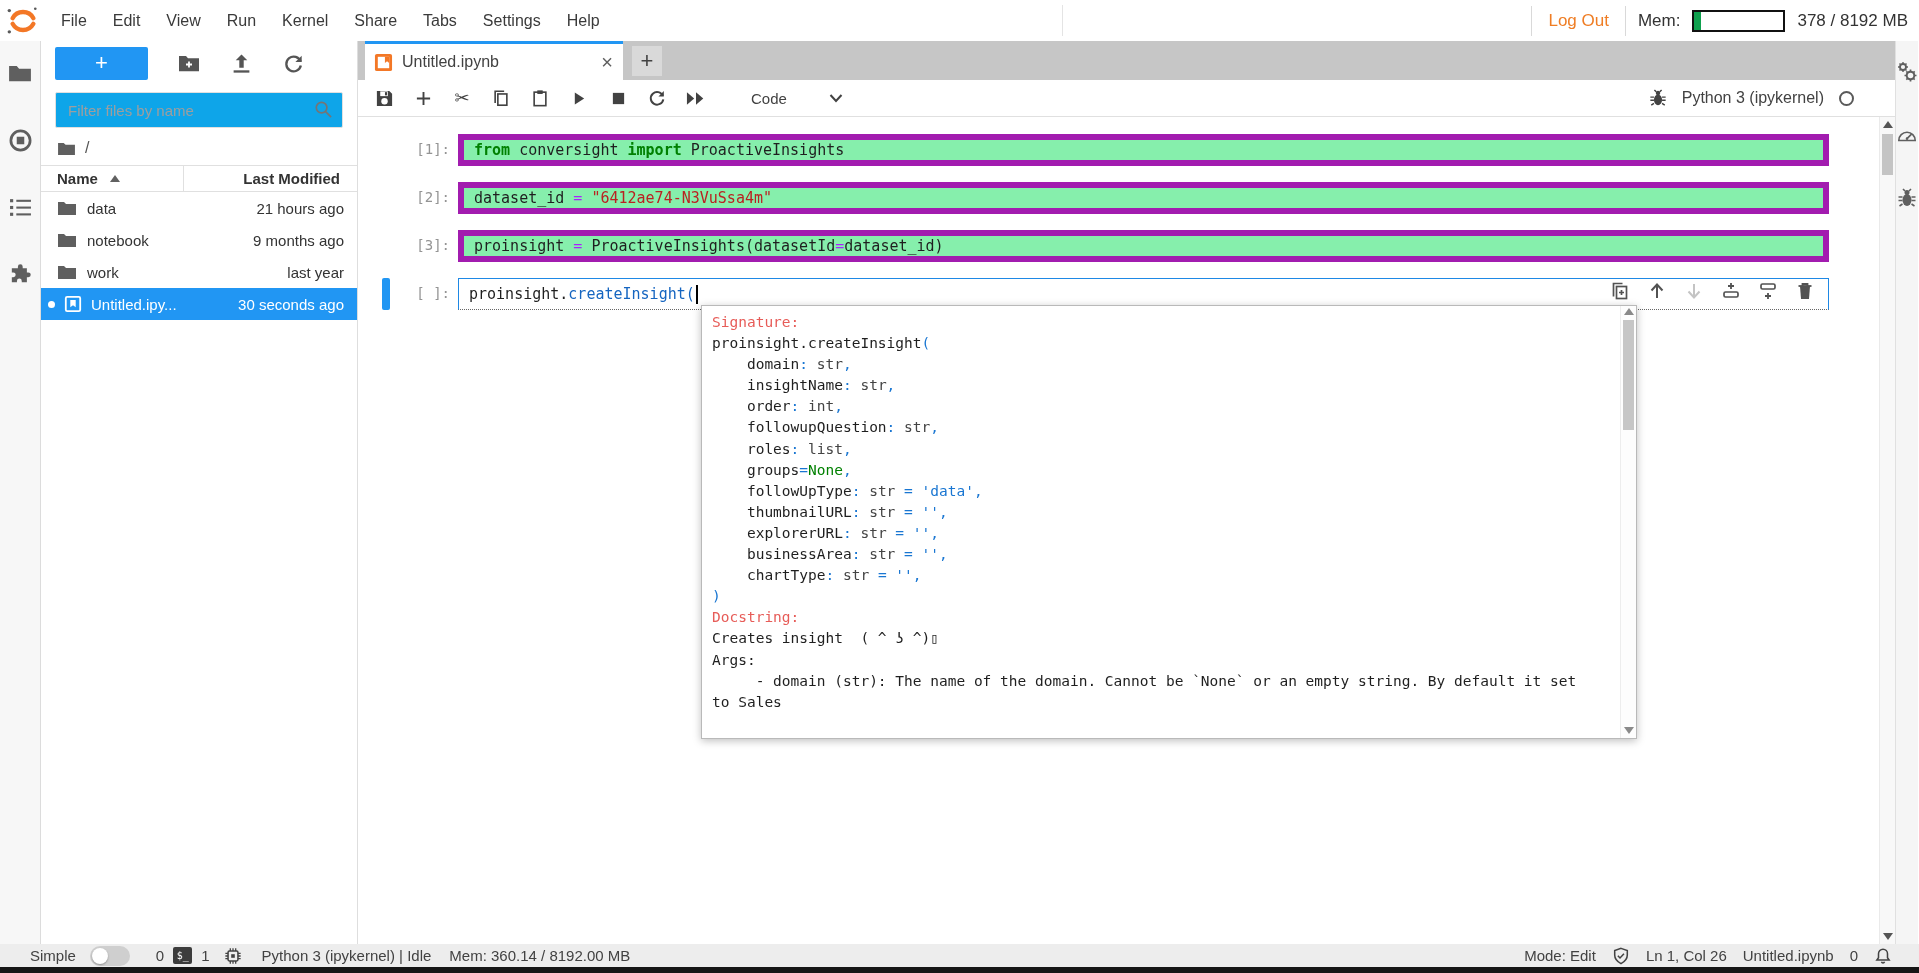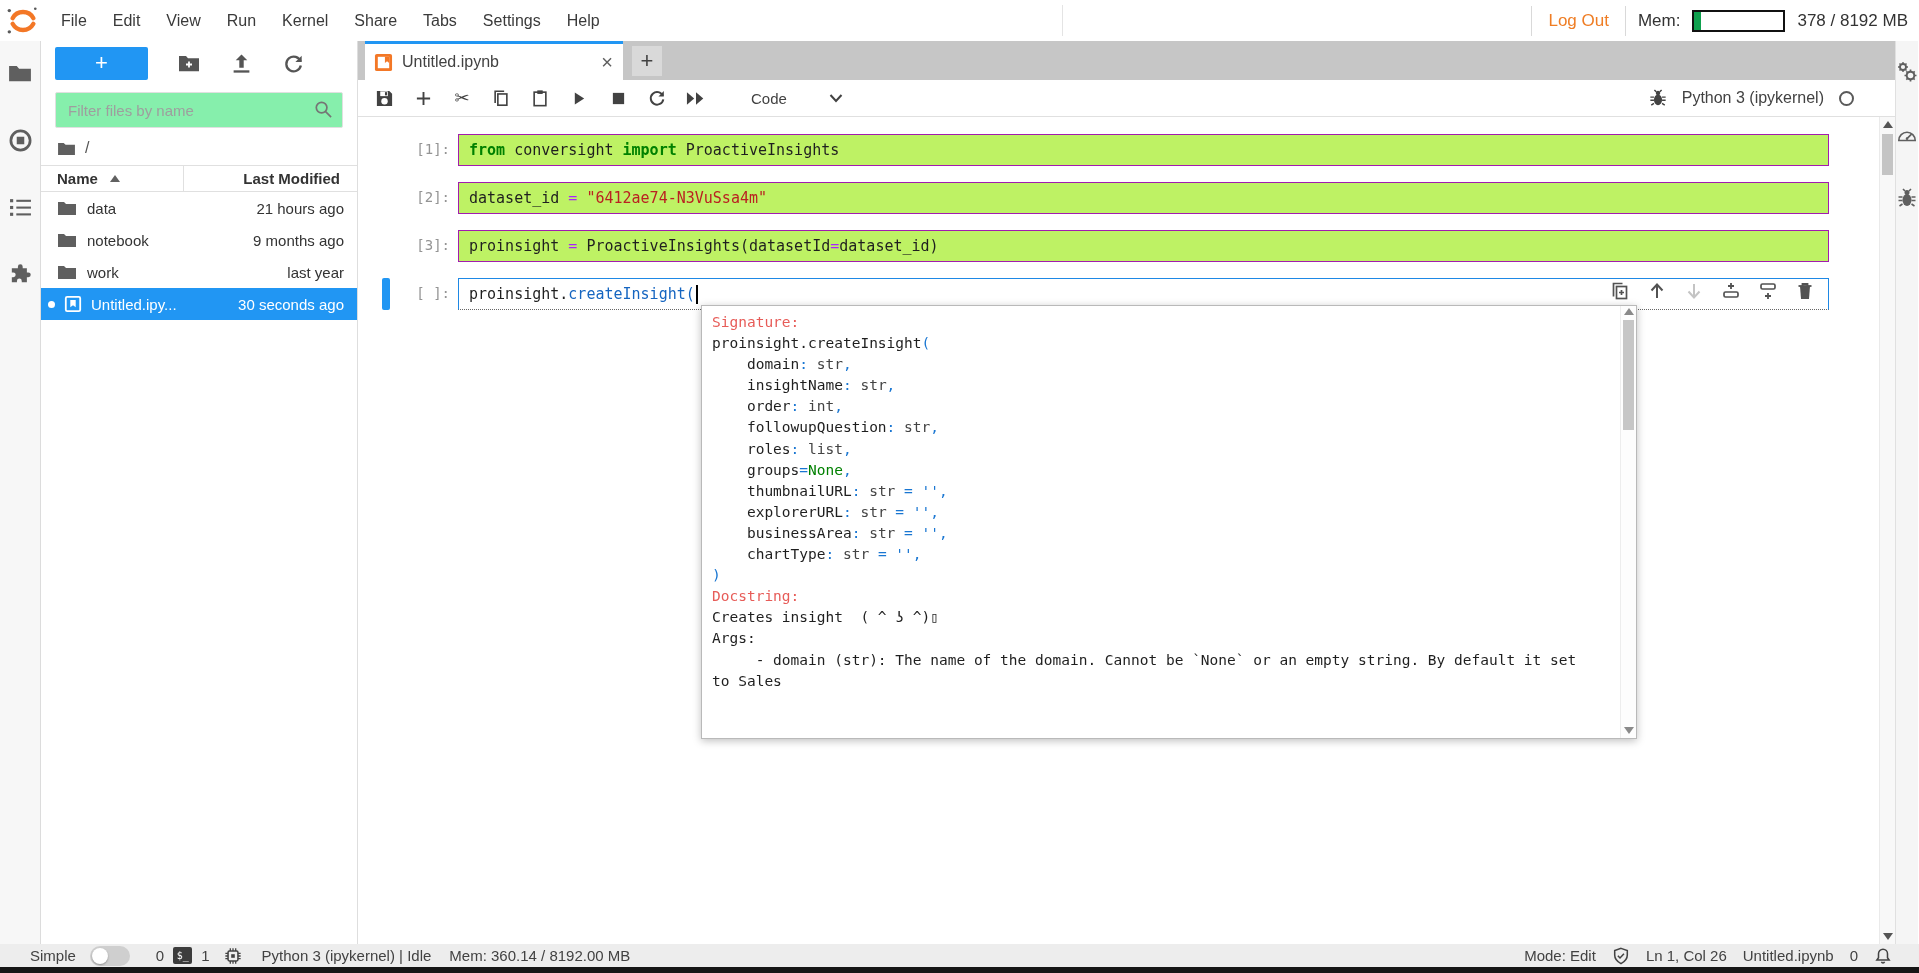--- a/index.html
+++ b/index.html
@@ -27,21 +27,21 @@
   
   #left-activity { width:41px; background:#f7f7f7; border-right:1px solid #dcdcdc; display:flex; flex-direction:column; align-items:center; padding-top:20px; gap:43px; }
   #left-activity .act-icon { width:24px; height:24px; color:#5f5f5f; display:flex; align-items:center; justify-content:center; cursor:pointer; }
 
   
   #filebrowser { width:316px; background:#fff; display:flex; flex-direction:column; }
   #fb-toolbar { height:44px; display:flex; align-items:center; padding-left:14px; gap:0; }
   #new-launcher-btn { width:93px; height:33px; background:#2196f3; border:none; border-radius:2px; color:#fff; font-size:22px; line-height:30px; cursor:pointer; display:flex; align-items:center; justify-content:center; }
   .fb-tool { width:22px; height:22px; color:#555; margin-left:30px; cursor:pointer; display:flex; align-items:center; justify-content:center; }
   #fb-filter-wrap { margin:7px 14px 0 14px; position:relative; }
-  #fb-filter { width:100%; height:36px; border:1px solid #e0e0e0; border-radius:2px; padding:0 34px 0 12px; font-size:15px; color:#333; background:#86efac; outline:none; }
+  #fb-filter { width:100%; height:36px; border:1px solid #e0e0e0; border-radius:2px; padding:0 34px 0 12px; font-size:15px; color:#333; background:#0ea5e9; outline:none; }
   #fb-filter::placeholder { color:#9e9e9e; }
   #fb-search-icon { position:absolute; right:10px; top:8px; width:19px; height:19px; color:#757575; }
   #fb-breadcrumb { height:34px; display:flex; align-items:center; padding-left:16px; gap:9px; color:#555; font-size:16px; margin-top:3px; }
   #fb-header { height:27px; border-top:1px solid #e0e0e0; border-bottom:1px solid #e0e0e0; display:flex; align-items:center; font-size:15px; font-weight:bold; color:#333; position:relative;gap:36px; }
   #fb-col-name { padding-left:16px; display:flex; align-items:center; gap:12px; width:142px; }
   .sort-arrow { width:0; height:0; border-left:5px solid transparent; border-right:5px solid transparent; border-bottom:7px solid #616161; }
   #fb-col-divider { position:absolute; left:142px; top:0; bottom:0; width:1px; background:#e0e0e0; }
   #fb-col-modified { margin-left:auto; padding-right:17px;text-align:center; }
   .fb-row { height:32px; display:flex; align-items:center; padding:0 13px 0 16px; font-size:15px; color:#333; cursor:pointer; }
   .fb-row .row-icon { width:20px; height:18px; color:#5f5f5f; flex:0 0 auto; }
@@ -68,21 +68,21 @@
   #nbt-bug { width:18px; height:18px; color:#424242; cursor:pointer; }
   #kernel-name { font-size:16px; color:#424242; cursor:pointer; }
   #kernel-status { width:15px; height:15px; border:2px solid #5a5a5a; border-radius:50%; }
 
   
   #notebook { position:relative; flex:1 1 auto; background:#fff; padding-top:17px; overflow:hidden; }
   .cell { display:flex; align-items:stretch; margin:0 66px 16px 24px; height:32px; position:relative; }
   .collapser { width:8px; border-radius:2px; background:transparent; flex:0 0 8px; }
   .cell.active .collapser { background:#2196f3; }
   .prompt { width:68px; flex:0 0 68px; font-family:"DejaVu Sans Mono", monospace; font-size:14px; color:#949494; text-align:right; padding:7px 8px 0 0; }
-  .editor { flex:1 1 auto; background:#bef264; border:1px solid #a21caf; display:flex; align-items:center; padding-left:10px; font-family:"DejaVu Sans Mono", monospace; font-size:15px; white-space:pre; }
+  .editor { flex:1 1 auto; background:#86efac; border:6px solid #a21caf; display:flex; align-items:center; padding-left:10px; font-family:"DejaVu Sans Mono", monospace; font-size:15px; white-space:pre; }
   .cell.active .editor { background:#fff; border:1px solid #1e88e5; border-bottom:1px dotted #666; }
   .caret { display:inline-block; width:0; height:19px; border-left:2px solid #000; margin-left:1px; vertical-align:middle; }
   .sg-kw { color:#008000; font-weight:bold; }
   .sg-op { color:#aa22ff; }
   .sg-str { color:#ba2121; }
   .sg-fn { color:#1565c0; }
   .sg-blk { color:#1f1f1f; }
   .sg-blu { color:#1976d2; }
   .sg-grn { color:#008000;text-align:right; }
   .sg-red { color:#e75c58; }
@@ -403,20 +403,21 @@
         <div id="tooltip">
           <div>
               <div class="tt-line"><span class="sg-red">Signature:</span></div>
               <div class="tt-line"><span class="sg-blk">proinsight.createInsight</span><span class="sg-blu">(</span></div>
               <div class="tt-line"><span class="sg-blk">    domain</span><span class="sg-blu">:</span><span class="sg-typ"> str</span><span class="sg-blu">,</span></div>
               <div class="tt-line"><span class="sg-blk">    insightName</span><span class="sg-blu">:</span><span class="sg-typ"> str</span><span class="sg-blu">,</span></div>
               <div class="tt-line"><span class="sg-blk">    order</span><span class="sg-blu">:</span><span class="sg-typ"> int</span><span class="sg-blu">,</span></div>
               <div class="tt-line"><span class="sg-blk">    followupQuestion</span><span class="sg-blu">:</span><span class="sg-typ"> str</span><span class="sg-blu">,</span></div>
               <div class="tt-line"><span class="sg-blk">    roles</span><span class="sg-blu">:</span><span class="sg-typ"> list</span><span class="sg-blu">,</span></div>
               <div class="tt-line"><span class="sg-blk">    groups</span><span class="sg-blu">=</span><span class="sg-grn">None</span><span class="sg-blu">,</span></div>
+              <div class="tt-line"><span class="sg-blk">    followUpType</span><span class="sg-blu">:</span><span class="sg-typ"> str </span><span class="sg-blu">= </span><span class="sg-blu">'data'</span><span class="sg-blu">,</span></div>
               <div class="tt-line"><span class="sg-blk">    thumbnailURL</span><span class="sg-blu">:</span><span class="sg-typ"> str </span><span class="sg-blu">= </span><span class="sg-blu">''</span><span class="sg-blu">,</span></div>
               <div class="tt-line"><span class="sg-blk">    explorerURL</span><span class="sg-blu">:</span><span class="sg-typ"> str </span><span class="sg-blu">= </span><span class="sg-blu">''</span><span class="sg-blu">,</span></div>
               <div class="tt-line"><span class="sg-blk">    businessArea</span><span class="sg-blu">:</span><span class="sg-typ"> str </span><span class="sg-blu">= </span><span class="sg-blu">''</span><span class="sg-blu">,</span></div>
               <div class="tt-line"><span class="sg-blk">    chartType</span><span class="sg-blu">:</span><span class="sg-typ"> str </span><span class="sg-blu">= </span><span class="sg-blu">''</span><span class="sg-blu">,</span></div>
               <div class="tt-line"><span class="sg-blu">)</span></div>
               <div class="tt-line"><span class="sg-red">Docstring:</span></div>
               <div class="tt-line"><span class="sg-blk">Creates insight  ( ^ ʖ ^)▯</span></div>
               <div class="tt-line"><span class="sg-blk">Args:</span></div>
               <div class="tt-line"><span class="sg-blk">     - domain (str): The name of the domain. Cannot be `None` or an empty string. By default it set</span></div>
               <div class="tt-line"><span class="sg-blk">to Sales</span></div>

